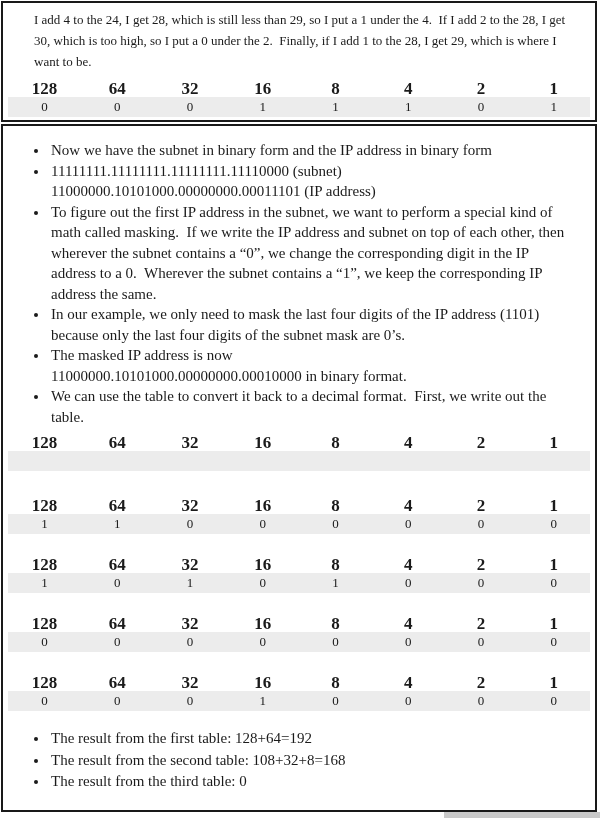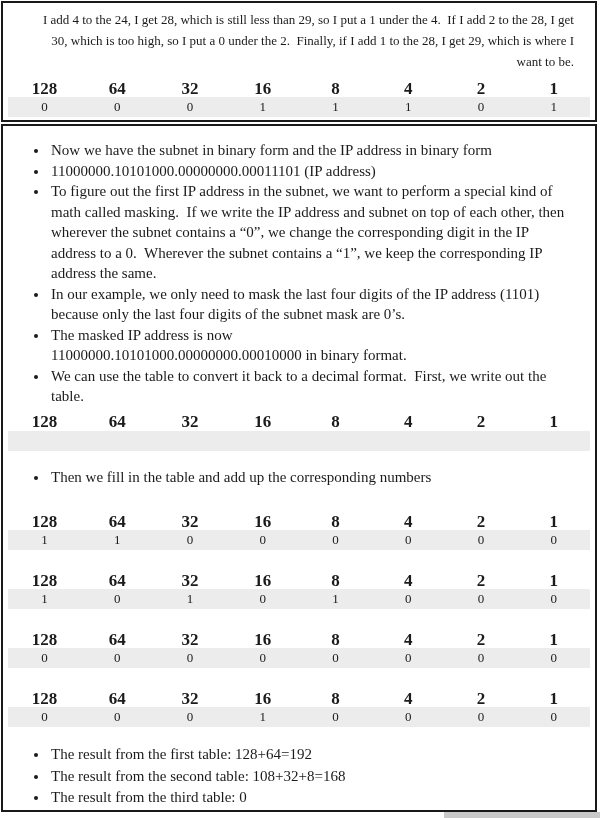--- a/index.html
+++ b/index.html
@@ -15,21 +15,21 @@
     border:2px solid #191919; background:#ffffff;
     box-sizing:content-box;
   }
   .box1 { top:1px; height:117px; }
   .box2 { top:124px; height:684px; }
 
   .intro-para {
     margin:6px 21px 0 31px;
     font-size:13px; line-height:21px;
     white-space:pre-wrap;
-    text-align:right;
+    text-align:left;
   }
 
   .bit-table { margin:0 5px; }
   .box1 .bit-table { margin-top:8px; }
   .bt-head {
     display:flex; height:17px; align-items:center;
     font-weight:bold; font-size:17px;
   }
   .bt-row {
     display:flex; height:20px; align-items:center;
@@ -85,21 +85,21 @@
       <span class="bt-cell">0</span>
       <span class="bt-cell">1</span>
     </div>
   </div>
 </div>
 
 <div class="box box2">
 
   <ul class="bullets">
     <li>Now we have the subnet in binary form and the IP address in binary form</li>
-    <li><div>11000000.10101000.00000000.00011101 (IP address)</div></li>
+    <li><div>11111111.11111111.11111111.11110000 (subnet)</div><div>11000000.10101000.00000000.00011101 (IP address)</div></li>
     <li>To figure out the first IP address in the subnet, we want to perform a special kind of math called masking.  If we write the IP address and subnet on top of each other, then wherever the subnet contains a “0”, we change the corresponding digit in the IP address to a 0.  Wherever the subnet contains a “1”, we keep the corresponding IP address the same.</li>
     <li>In our example, we only need to mask the last four digits of the IP address (1101) because only the last four digits of the subnet mask are 0’s.</li>
     <li><div>The masked IP address is now</div><div>11000000.10101000.00000000.00010000 in binary format.</div></li>
     <li>We can use the table to convert it back to a decimal format.  First, we write out the table.</li>
   </ul>
 
   <div class="bit-table t-empty">
     <div class="bt-head">
       <span class="bt-cell">128</span>
       <span class="bt-cell">64</span>
@@ -115,23 +115,20 @@
       <span class="bt-cell"></span>
       <span class="bt-cell"></span>
       <span class="bt-cell"></span>
       <span class="bt-cell"></span>
       <span class="bt-cell"></span>
       <span class="bt-cell"></span>
       <span class="bt-cell"></span>
     </div>
   </div>
 
-  <ul class="bullets b7">
-    <li>Then we fill in the table and add up the corresponding numbers</li>
-  </ul>
 
   <div class="bit-table t-fill-first">
     <div class="bt-head">
       <span class="bt-cell">128</span>
       <span class="bt-cell">64</span>
       <span class="bt-cell">32</span>
       <span class="bt-cell">16</span>
       <span class="bt-cell">8</span>
       <span class="bt-cell">4</span>
       <span class="bt-cell">2</span>

